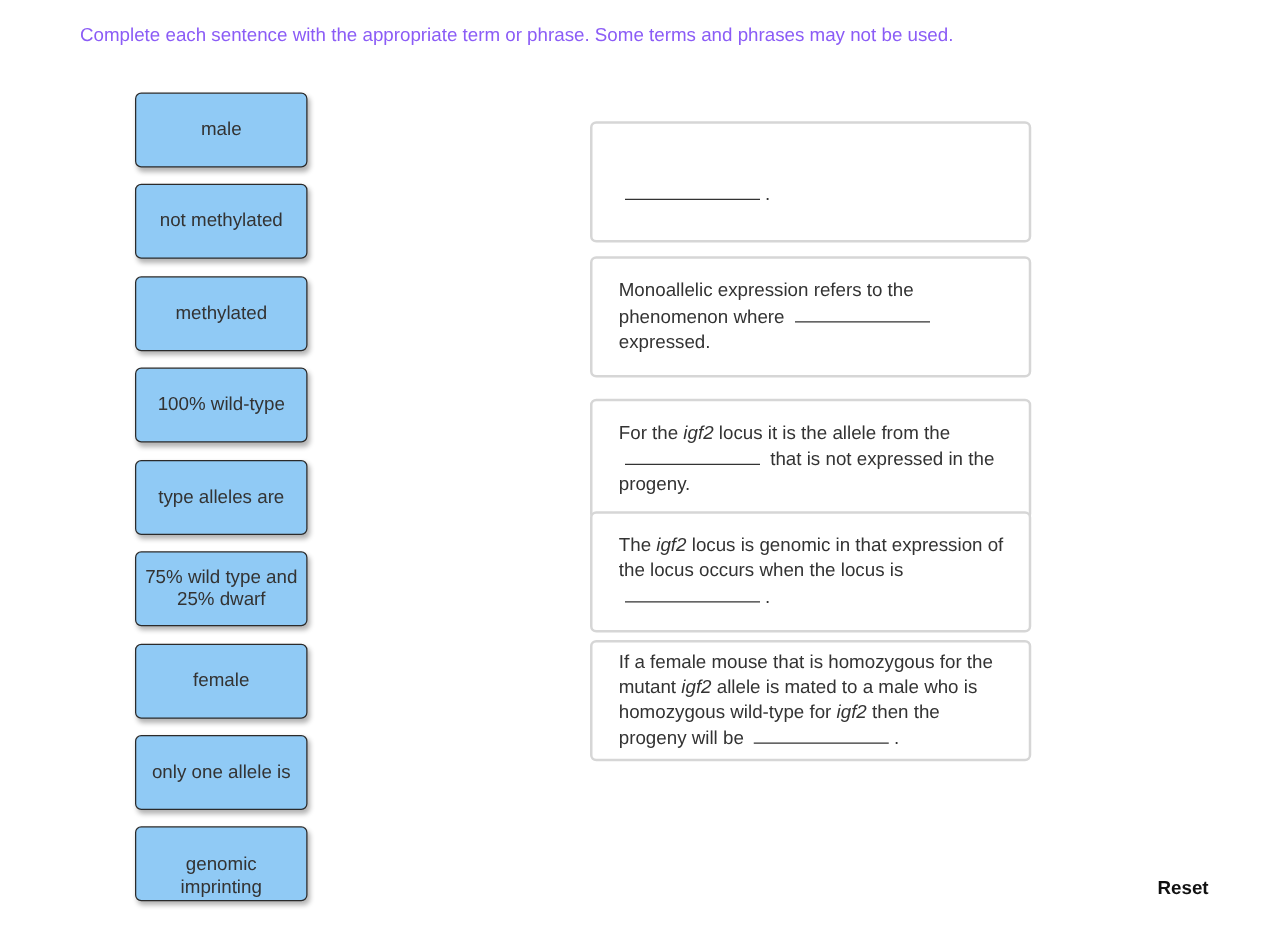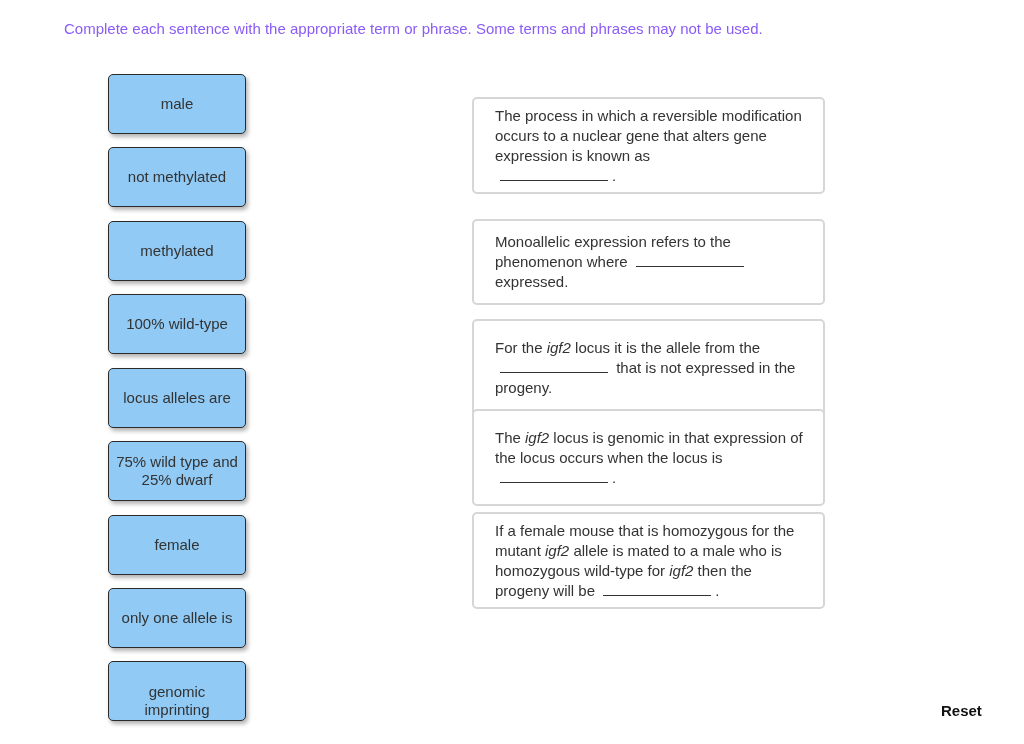--- a/index.html
+++ b/index.html
@@ -9,63 +9,63 @@
   .tile { position:absolute; left:108px; width:138px; height:60px; background:#90caf5;
           border:1px solid #2b2b2b; border-radius:5px; box-shadow:2px 3px 4px rgba(0,0,0,0.3);
           display:flex; align-items:center; justify-content:center; text-align:center;
           font-size:15px; color:#333; line-height:18px; box-sizing:border-box; cursor:pointer; }
   .tile span { display:block; }
   .box { position:absolute; left:472px; width:353px; background:#fff; border:2px solid #d6d6d6;
          border-radius:5px; box-sizing:border-box; padding:8px 20px 8px 21px;
          font-size:15px; line-height:20px; color:#333; display:flex; align-items:center; }
   .blank { display:inline-block; width:108px; border-bottom:1px solid #333; height:14px; vertical-align:baseline; margin:0 4px; }
   .blank.lead { margin-left:5px; }
-  .reset { position:absolute; left:926px; top:702px; font-size:15px; font-weight:bold; color:#111; cursor:pointer;margin-left:15px; }
+  .reset { position:absolute; left:926px; top:702px; font-size:15px; font-weight:bold; color:#111; cursor:pointer; }
 </style>
 </head>
 <body>
 
 <div class="instructions">Complete each sentence with the appropriate term or phrase. Some terms and phrases may not be used.</div>
 
 <div class="tile" style="top:74px">
     <span>male</span>
   </div>
 <div class="tile" style="top:147px">
     <span>not methylated</span>
   </div>
 <div class="tile" style="top:221px">
     <span>methylated</span>
   </div>
 <div class="tile" style="top:294px">
     <span>100% wild-type</span>
   </div>
 <div class="tile" style="top:368px">
-    <span>locus alleles are</span>
+    <span>type alleles are</span>
   </div>
 <div class="tile" style="top:441px">
     <span style="width:140px">75% wild type and 25% dwarf</span>
   </div>
 <div class="tile" style="top:515px">
     <span>female</span>
   </div>
 <div class="tile" style="top:588px">
     <span>only one allele is</span>
   </div>
 <div class="tile" style="top:661px; align-items:flex-end; padding-bottom:1px">
     <span style="width:80px">genomic imprinting</span>
   </div>
 
 <div class="box" style="top:97px; height:97px">
   <div>
-    <span>The process in which a reversible modification occurs to a nuclear gene that alters gene expression is known as</span><br>
+    <br>
     <span class="blank lead"></span><span>.</span>
   </div>
 </div>
 
-<div class="box" style="top:219px; height:86px">
+<div class="box" style="top:205px; height:97px">
   <div>
     <span>Monoallelic expression refers to the phenomenon where</span>
     <span class="blank"></span><br>
     <span>expressed.</span>
   </div>
 </div>
 
 <div class="box" style="top:319px; height:97px">
   <div>
     <span>For the </span><i>igf2</i><span> locus it is the allele from the</span><br>

